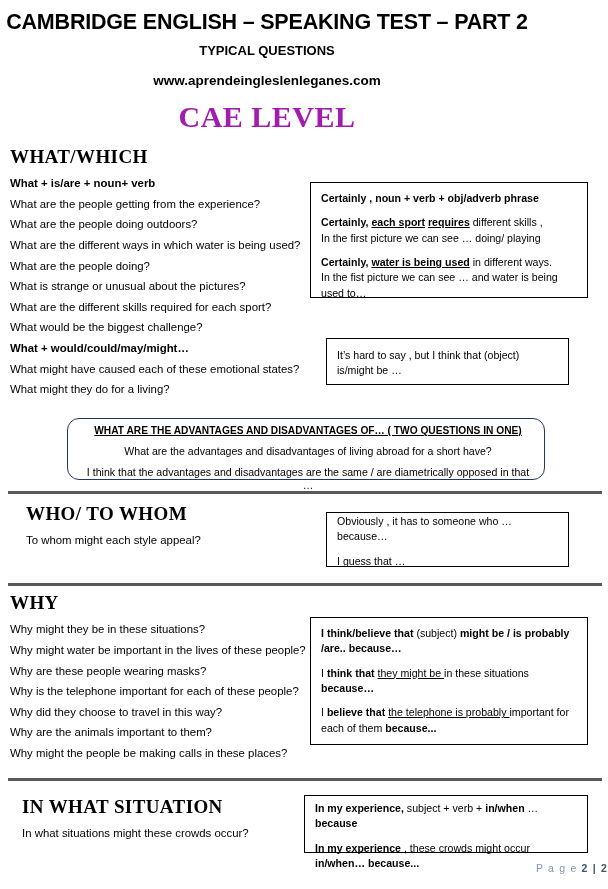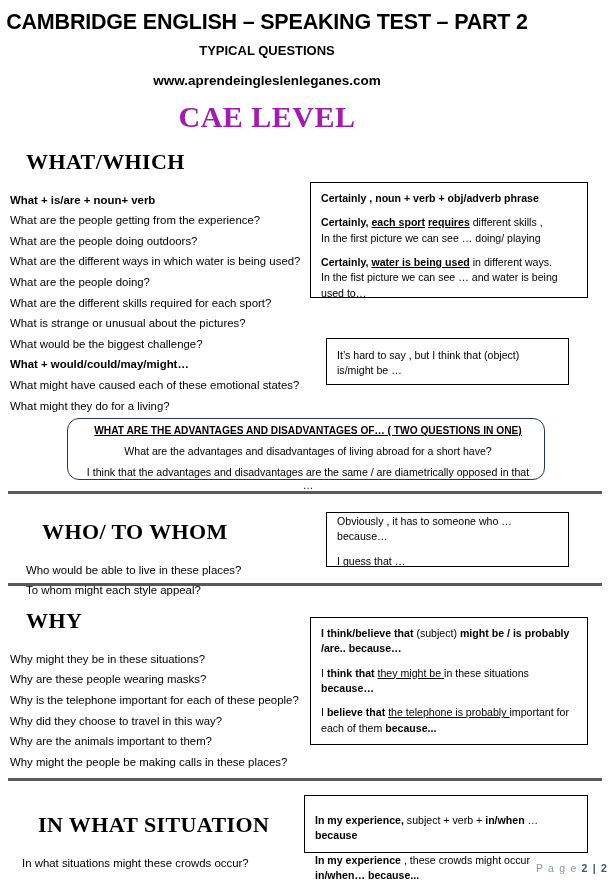--- a/index.html
+++ b/index.html
@@ -75,23 +75,23 @@
     width: 594px;
     margin-left: 8px;
   }
 
   .section {
     position: relative;
   }
   .section-title {
     font-family: "Liberation Serif", serif;
     font-weight: bold;
-    font-size: 22px;
+    font-size: 19px;
     letter-spacing: 0.4px;
-    margin: 16px;
+    margin: 0;
     padding-left: 10px;
     line-height: 1.15;
   }
   .q-list {
     margin: 0;
     padding: 0 0 0 10px;
     list-style: none;
   }
   .q-list li {
     font-family: "Liberation Sans", sans-serif;
@@ -173,22 +173,22 @@
   </div>
 
   <div class="section" style="margin-top:13px;">
     <div class="section-title">WHAT/WHICH</div>
     <ul class="q-list" id="list-what-which" style="margin-top:6px;">
         <li class="bold">What + is/are + noun+ verb</li>
         <li>What are the people getting from the experience?</li>
         <li>What are the people doing outdoors?</li>
         <li>What are the different ways in which water is being used?</li>
         <li> What are the people doing?</li>
+        <li>What is strange or unusual about the pictures?</li>
         <li>What are the different skills required for each sport?</li>
-        <li>What is strange or unusual about the pictures?</li>
         <li> What would be the biggest challenge?</li>
         <li class="bold">What + would/could/may/might…</li>
         <li>What might have caused each of these emotional states?</li>
         <li>What might they do for a living?</li>
       </ul>
   </div>
 
   <div class="box" id="box-certainly" style="left:310px; top:182px; width:278px; height:116px;">
       <p><span class="b">Certainly , noun  + verb  +  obj/adverb phrase</span></p>
       <p><span class="b">Certainly, </span><span class="b u">each sport</span><span> </span><span class="b u">requires</span><span> different skills ,</span><span></span><br><span> In the first picture we can see … doing/ playing</span></p>
@@ -203,36 +203,36 @@
     <div class="hd">WHAT ARE THE ADVANTAGES AND DISADVANTAGES OF…  ( TWO QUESTIONS IN ONE)</div>
     <div class="ln">What are the advantages and disadvantages of living abroad for a short have?</div>
     <div class="ln">I think that the advantages and disadvantages are the same / are diametrically opposed in that …</div>
   </div>
 
   <hr class="divider" style="position:absolute; left:0; top:491px;">
 
   <div class="section" style="position:absolute; left:0; top:503px; width:310px;padding-left:16px;">
     <div class="section-title">WHO/ TO WHOM</div>
     <ul class="q-list" id="list-who-to-whom" style="margin-top:6px;">
-        <li>Who would be able to live in these places?</li>
         <li>To whom might each style appeal?</li>
       </ul>
   </div>
 
   <div class="box" id="box-obviously" style="left:326px; top:512px; width:243px; height:55px; padding-top:1px;">
       <p><span>Obviously , it has to someone who … because…</span></p>
       <p><span>I guess that …</span></p>
     </div>
 
   <hr class="divider" style="position:absolute; left:0; top:583px;">
 
   <div class="section" style="position:absolute; left:0; top:592px; width:310px;">
     <div class="section-title">WHY</div>
     <ul class="q-list" id="list-why" style="margin-top:6px;">
         <li>Why might they be in these situations?</li>
+        <li>Why might water be important in the lives of these people?</li>
         <li>Why are these people wearing masks?</li>
         <li>Why is the telephone important for each of these people?</li>
         <li>Why did they choose to travel in this way?</li>
         <li>Why are the animals important to them?</li>
         <li>Why might the people be making calls in these places?</li>
       </ul>
   </div>
 
   <div class="box" id="box-ithink" style="left:310px; top:617px; width:278px; height:128px;">
       <p><span class="b">I think/believe that </span><span>(subject) </span><span class="b">might be / is probably /are.. because…</span></p>
@@ -242,21 +242,21 @@
 
   <hr class="divider" style="position:absolute; left:0; top:778px;">
 
   <div class="section" style="position:absolute; left:12px; top:796px; width:310px;">
     <div class="section-title">IN WHAT SITUATION</div>
     <ul class="q-list" id="list-in-what-situation" style="margin-top:6px;">
         <li>In what situations might these crowds occur?</li>
       </ul>
   </div>
 
-  <div class="box" id="box-inmyexperience" style="left:304px; top:795px; width:284px; height:58px; padding-top:17px;">
+  <div class="box" id="box-inmyexperience" style="left:304px; top:795px; width:284px; height:58px; padding-top:5px;">
       <p><span class="b">In my experience,</span><span>  subject + verb + </span><span class="b">in/when</span><span> … </span><span class="b">because</span></p>
       <p><span class="b">In my experience</span><span> , these crowds might occur </span><span class="b">in/when… because...</span></p>
     </div>
 
   <div class="footer">
     <span>P a g e</span>
     <span class="pgnum">2 | 2</span>
   </div>
 
 </div>

